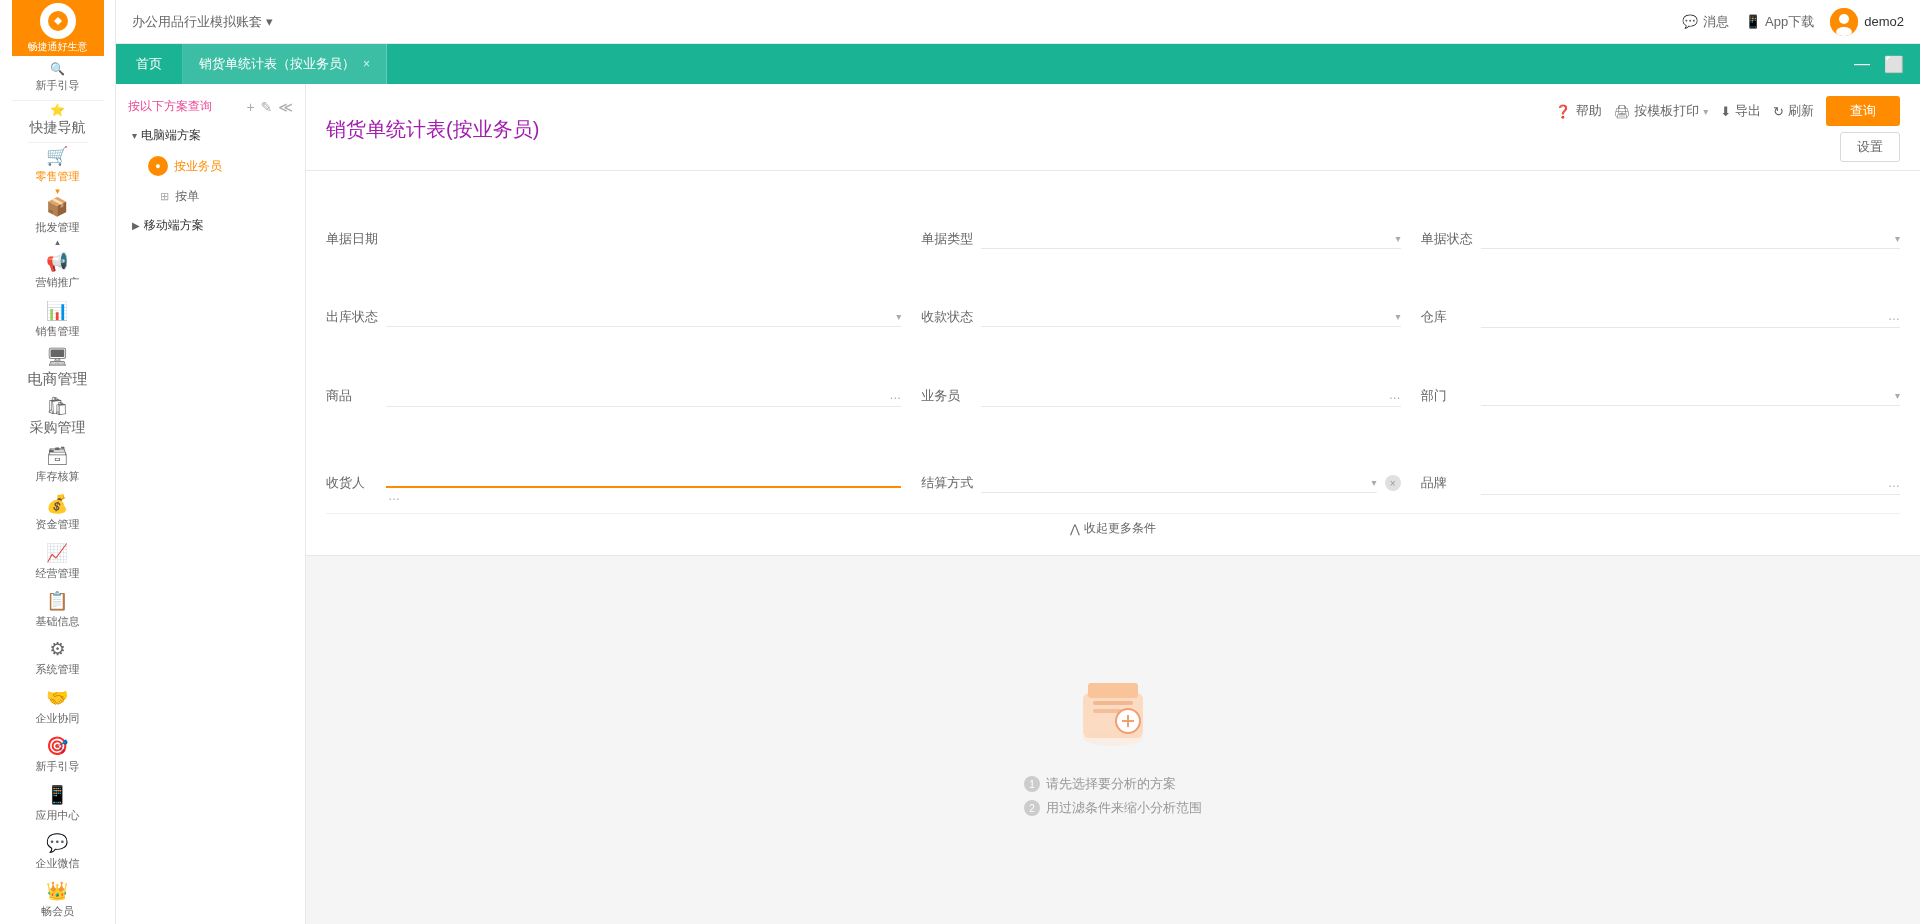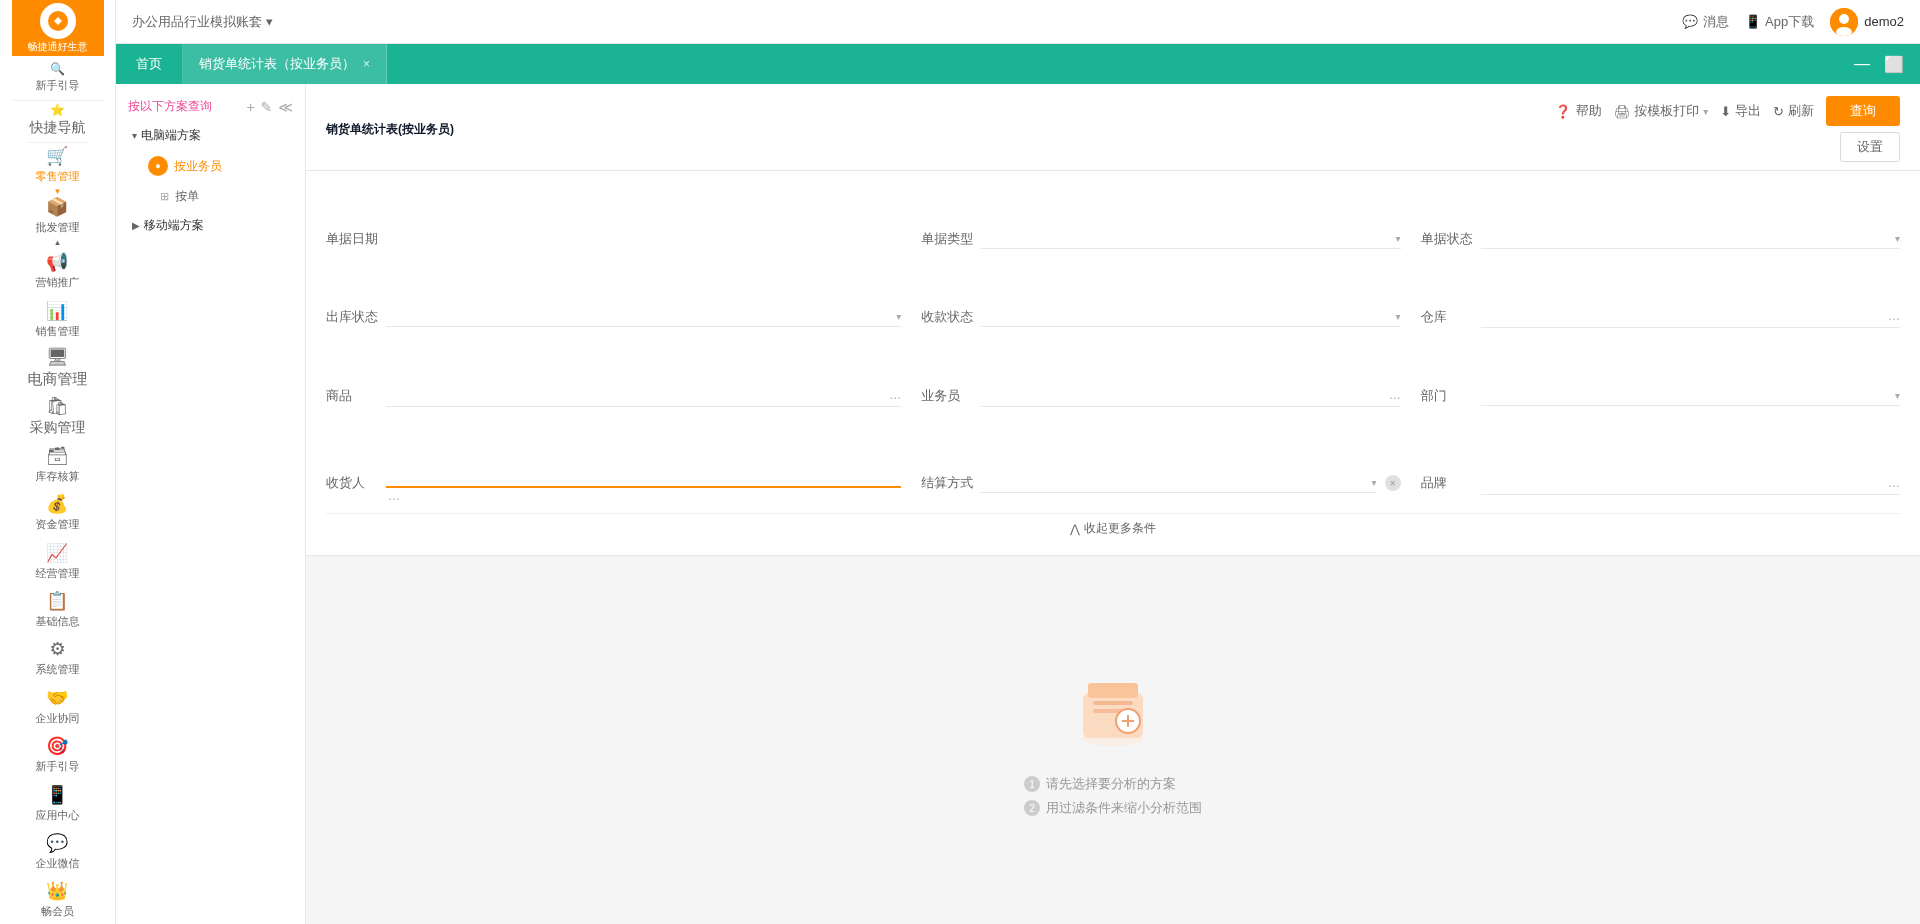--- a/index.html
+++ b/index.html
@@ -55,21 +55,21 @@
     .scheme-item.active { color: #ff8c00; }
     .scheme-item .scheme-icon { width: 20px; height: 20px; border-radius: 50%; background: #ff8c00; display: flex; align-items: center; justify-content: center; color: #fff; font-size: 10px; flex-shrink: 0; }
     .scheme-sub-item { display: flex; align-items: center; gap: 6px; padding: 6px 8px 6px 36px; font-size: 12px; color: #666; cursor: pointer; }
     .scheme-group-mobile { display: flex; align-items: center; gap: 4px; padding: 6px 8px 6px 16px; font-size: 12px; color: #333; cursor: pointer; }
 
     
     .right-content { flex: 1; display: flex; flex-direction: column; overflow: hidden; }
 
     
     .page-header { background: #fff; padding: 12px 20px 8px; border-bottom: 1px solid #e8e8e8; display: flex; align-items: center; justify-content: space-between; }
-    .page-title { font-size: 12px; font-weight: 700; color: #0f172a; }
+    .page-title { font-size: 20px; font-weight: 400; color: #a21caf; }
     .page-actions { display: flex; align-items: center; gap: 12px; }
     .page-action { display: flex; align-items: center; gap: 4px; color: #666; cursor: pointer; font-size: 13px; }
     .btn-query { background: #ff8c00; color: #fff; border: none; padding: 6px 24px; border-radius: 3px; cursor: pointer; font-size: 13px; }
     .btn-setting { background: #fff; color: #666; border: 1px solid #d9d9d9; padding: 5px 16px; border-radius: 3px; cursor: pointer; font-size: 13px; margin-top: 4px; }
 
     
     .filter-area { background: #fff; padding: 12px 20px; border-bottom: 1px solid #e8e8e8; }
     .filter-row { display: flex; align-items: center; gap: 0; margin-bottom: 10px; }
     .filter-row:last-child { margin-bottom: 0; }
     .filter-item { display: flex; align-items: center; flex: 1; min-width: 0; margin-top: 46px; }

